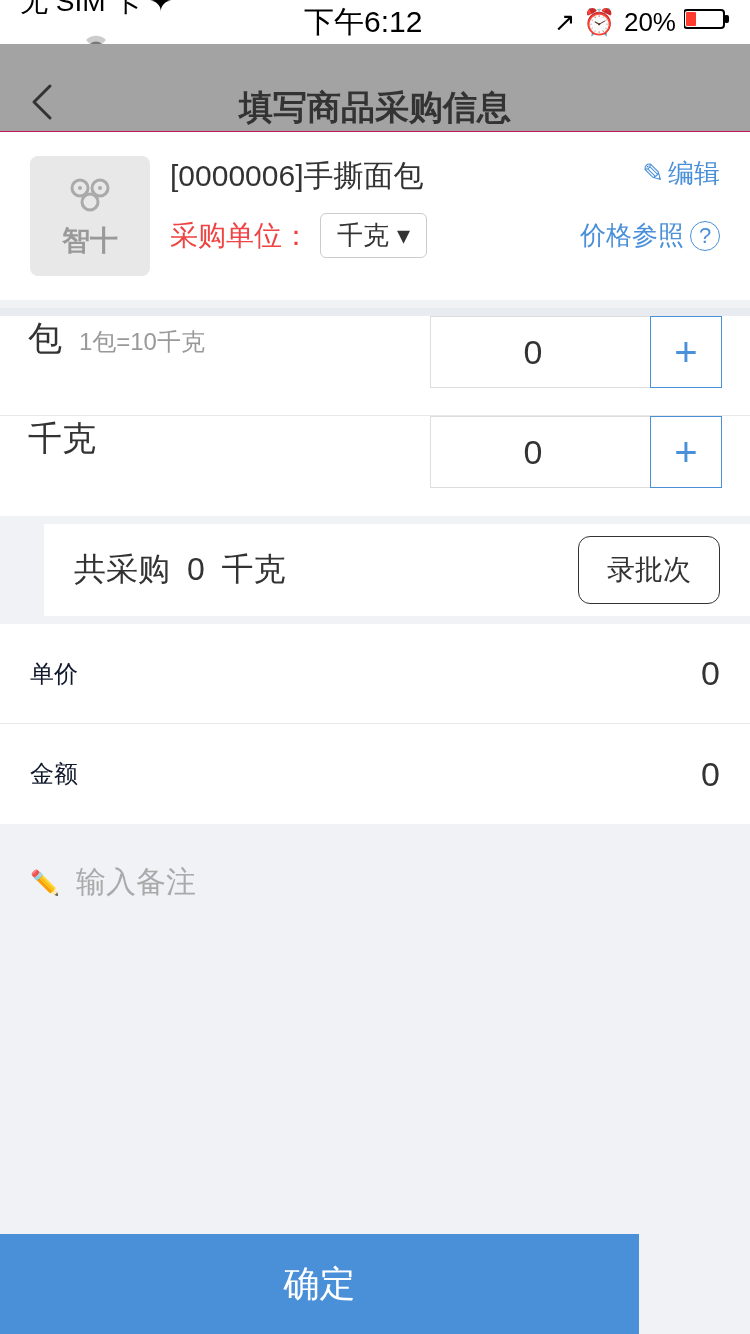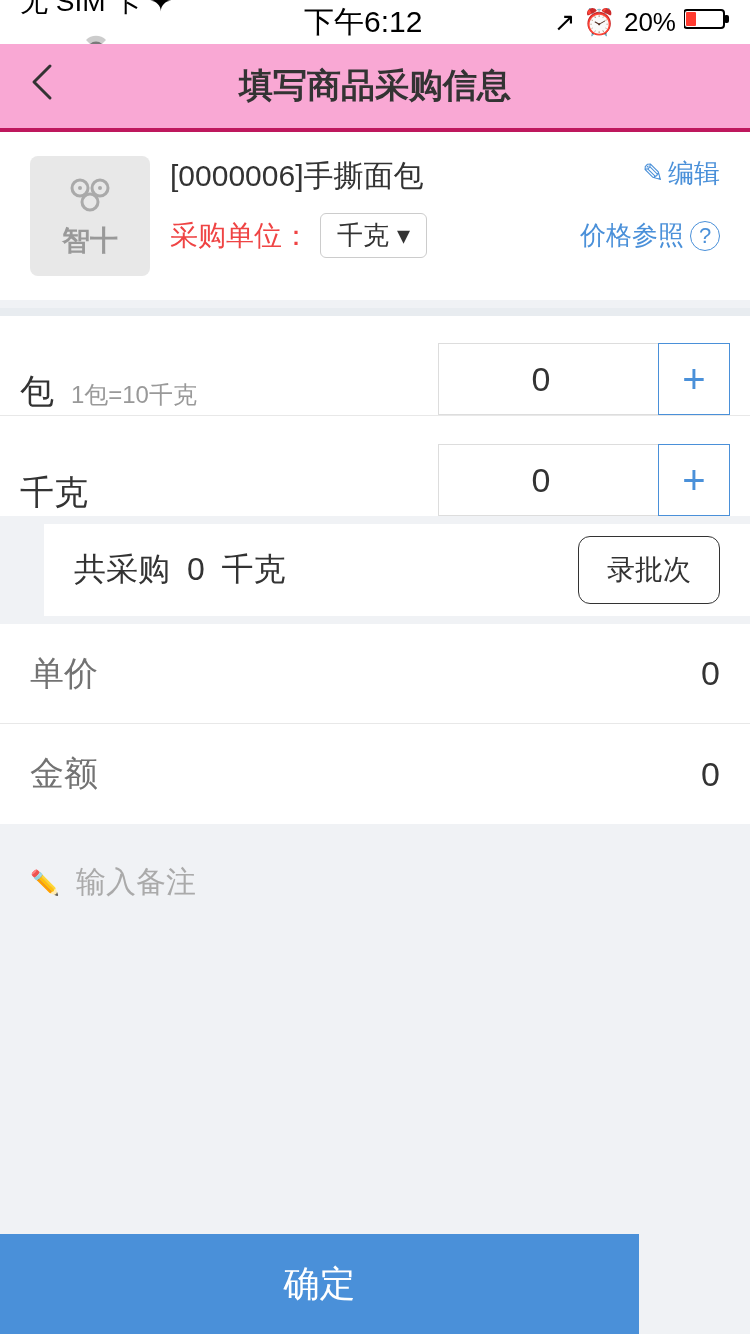--- a/index.html
+++ b/index.html
@@ -24,25 +24,25 @@
       font-size: 28px;
       color: #000;
     }
     .status-left { display: flex; align-items: center; gap: 8px; flex-direction: column; }
     .status-center { font-size: 30px; font-weight: 500; }
     .status-right { display: flex; align-items: center; gap: 8px; font-size: 26px; }
 
     
     .nav-bar {
       height: 88px;
-      background: #f9a8d4;
-      display: flex;
-      align-items: center;
+      background: #a3a3a3;
+      display: flex;
+      align-items: flex-end;
       justify-content: center;
-      border-bottom: 4px solid #be185d;
+      border-bottom: 1px solid #be185d;
       position: relative;
     }
     .nav-back {
       position: absolute;
       left: 30px;
       font-size: 40px;
       color: #333;
       cursor: pointer;
     }
     .nav-title {
@@ -128,22 +128,22 @@
       cursor: pointer;
     }
 
     
     .quantity-section {
       background: #fff;
       border-bottom: 8px solid #f0f2f5;
     }
     .quantity-row {
       display: flex;
-      align-items: flex-end;
-      padding: 0 20px;
+      align-items: flex-start;
+      padding: 0 28px;
       height: 100px;
       border-bottom: 1px solid #e8e8e8;
     }
     .quantity-row:last-child {
       border-bottom: none;
     }
     .quantity-label-group {
       flex: 1;
     }
     .quantity-label {
@@ -216,22 +216,22 @@
       align-items: center;
       justify-content: space-between;
       padding: 0 30px;
       height: 100px;
       border-bottom: 1px solid #e8e8e8;
     }
     .price-row:last-child {
       border-bottom: none;
     }
     .price-label {
-      font-size: 34px;
-      color: #737373;
+      font-size: 24px;
+      color: #0f172a;
     }
     .price-value {
       font-size: 34px;
       color: #333;
     }
 
     
     .notes-section {
       background: #f0f2f5;
       padding: 30px;

